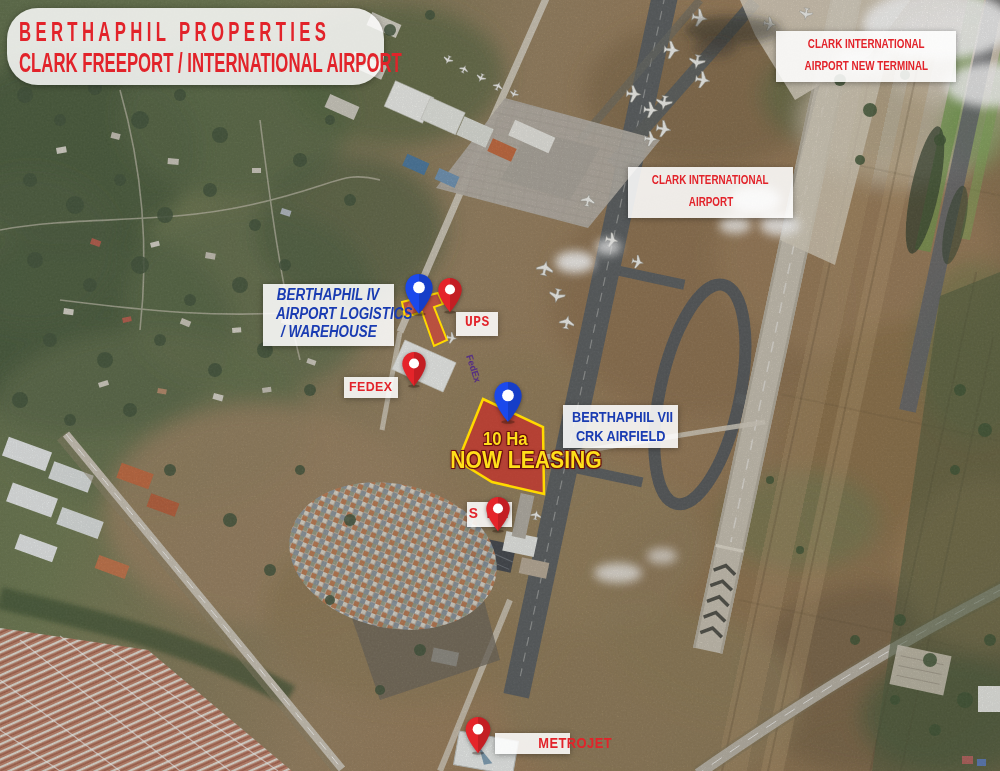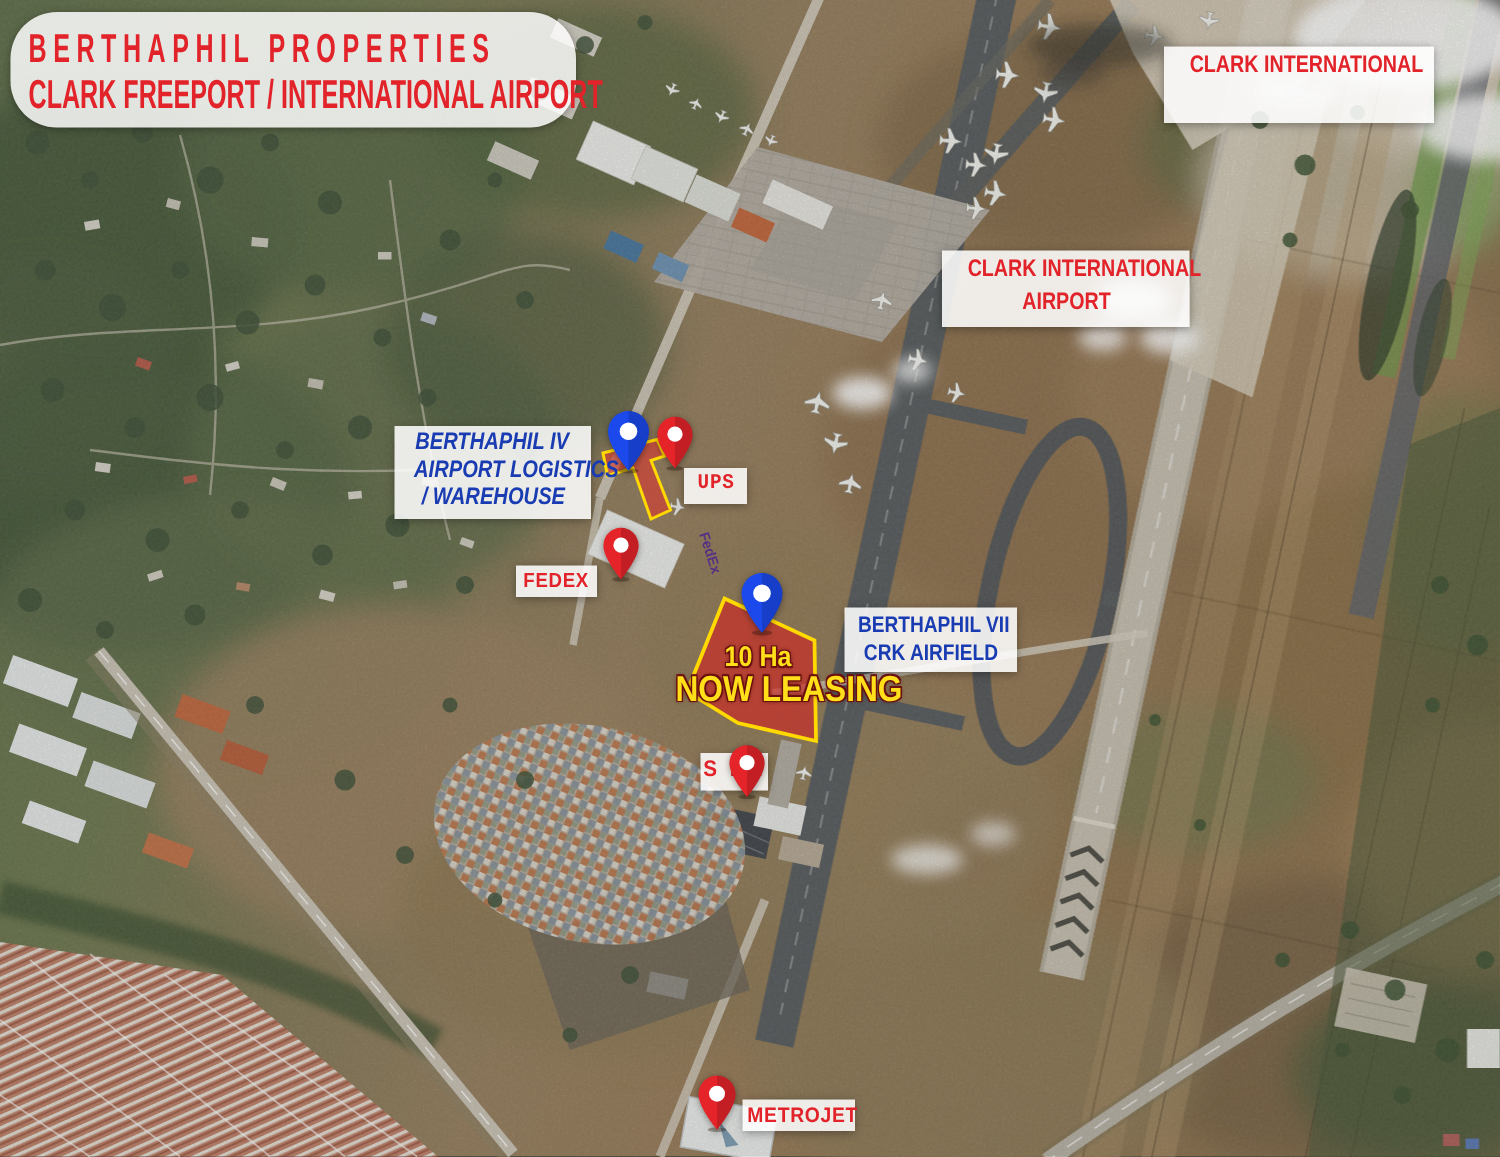--- a/index.html
+++ b/index.html
@@ -10,21 +10,21 @@
   svg.areas polygon{pointer-events:auto;}
   .label{position:absolute;background:rgba(255,255,255,.87);
          box-shadow:0 1px 6px rgba(0,0,0,.35);text-align:center;}
   .red{color:#e2232a;} .blue{color:#1a3cb2;}
   .ln{display:block;font-weight:bold;white-space:nowrap;}
   .cx{display:inline-block;transform:scaleX(var(--sx,.85));transform-origin:center;white-space:nowrap;}
   .title-card{text-align:left;background:rgba(255,255,255,.84);padding:9px 12px;border-radius:31px;}
   .title-card .ln{font-size:27px;line-height:30.5px;}
   .title-card .cx{transform-origin:0 50%;--sx:.62;}
   .title-card .sp{letter-spacing:7px;}
-  .lbl-2line .ln{font-size:16px;line-height:22px;}
+  .lbl-2line .ln{font-size:12px;line-height:22px;}
   .lbl-2line{padding-top:2px;}
   .lbl-2line .cx{--sx:.82;}
   .b4-label .ln{font-size:16px;line-height:18.5px;font-style:italic;}
   .b4-label{padding-top:2px;} .b4-label .cx{--sx:.84;}
   .b7-label .ln{font-size:15px;line-height:19px;}
   .b7-label{padding-top:2px;} .b7-label .cx{--sx:.85;}
   .small-label .ln{font-size:14px;line-height:21px;letter-spacing:.5px;}
   .small-label .cx{--sx:.92;}
   .sia-label .ln{letter-spacing:2.5px;font-size:15px;}
   .leasing{position:absolute;text-align:center;color:#ffdf1a;font-weight:bold;
@@ -356,20 +356,21 @@
     <polygon points="483,399 543,427 544,494 492,482 458,461" fill="#cc2b26" fill-opacity=".68" stroke="#ffd900" stroke-width="2.5"></polygon>
   </svg>
 
   <div class="label title-card" style="left:7px;top:8px;width:353px;height:59px;">
     <span class="ln red"><span class="cx sp">BERTHAPHIL PROPERTIES</span></span>
     <span class="ln red"><span class="cx">CLARK FREEPORT / INTERNATIONAL AIRPORT</span></span>
   </div>
 
   <div class="label lbl-2line" style="left:776px;top:31px;width:180px;height:49px;">
     <span class="ln red"><span class="cx">CLARK INTERNATIONAL</span></span>
+    <span class="ln red"><span class="cx">AIRPORT NEW TERMINAL</span></span>
   </div>
 
   <div class="label lbl-2line" style="left:628px;top:167px;width:165px;height:49px;">
     <span class="ln red"><span class="cx">CLARK INTERNATIONAL</span></span>
     <span class="ln red"><span class="cx">AIRPORT</span></span>
   </div>
 
   <div class="label b4-label" style="left:263px;top:284px;width:131px;height:60px;">
     <span class="ln blue"><span class="cx">BERTHAPHIL IV</span></span>
     <span class="ln blue"><span class="cx">AIRPORT LOGISTICS</span></span>
@@ -392,21 +393,21 @@
   <div class="leasing" style="left:440px;top:428px;width:130px;">
     <div class="l1"><span class="cx">10 Ha</span></div>
     <div class="l2"><span class="cx">NOW LEASING</span></div>
   </div>
 
   <div class="label small-label sia-label" style="left:431px;top:502px;width:45px;height:25px;margin-left:36px;">
     <span class="ln red"><span class="cx">S I A</span></span>
   </div>
 
   <div class="label small-label" style="left:495px;top:733px;width:75px;height:21px;">
-    <span class="ln red" style="line-height:20px;"><span class="cx">METROJET</span></span>
+    <span class="ln red" style="line-height:20px;padding-left:40px;"><span class="cx">METROJET</span></span>
   </div>
 
   <svg class="pin" style="left:403px;top:273px;width:32px;height:43px;" viewBox="0 0 30 41">
     <ellipse cx="15" cy="39" rx="6.5" ry="1.7" fill="rgba(40,20,10,.35)"></ellipse>
     <path d="M15 1C7.8 1 2 6.9 2 14.2c0 9.6 13 24.8 13 24.8s13-15.2 13-24.8C28 6.9 22.2 1 15 1z" fill="#1b49ec"></path>
     <path d="M15 1c7.2 0 13 5.9 13 13.2 0 9.6-13 24.8-13 24.8V1z" fill="rgba(0,0,0,.15)"></path>
     <circle cx="15" cy="13.8" r="5.6" fill="#ffffff"></circle>
   </svg>
 
   <svg class="pin" style="left:436px;top:277px;width:28px;height:37px;" viewBox="0 0 30 41">

